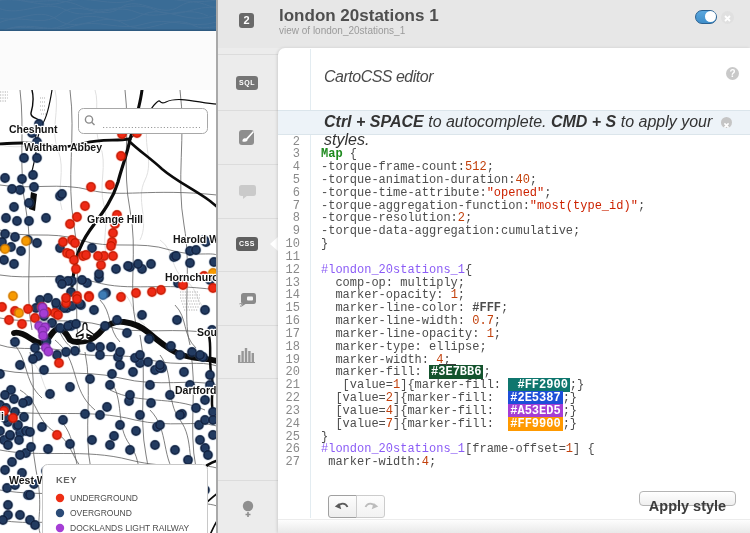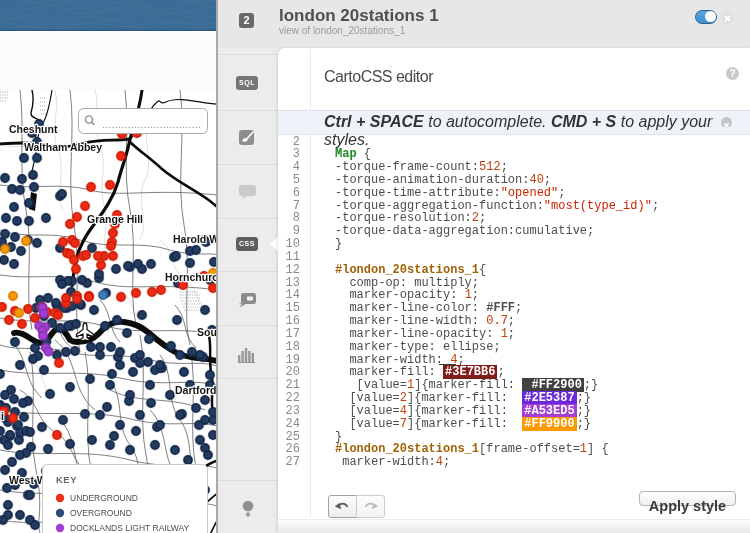--- a/index.html
+++ b/index.html
@@ -6,21 +6,21 @@
   body{width:750px;height:533px;position:relative;overflow:hidden;background:#fff;
        font-family:"Liberation Sans",sans-serif;}
   .abs{position:absolute;}
   
   .cm{font-family:"Liberation Mono",monospace;font-size:12px;line-height:12.83px;
       color:#4d4d4d;white-space:pre;}
   .ln{color:#8a8a8a;text-align:right;}
   .g{color:#c2410c;}
   b.g{color:#1e8a1e;font-weight:bold;}
   .s{color:#cc2200;}
-  b.o{color:#a16207;font-weight:bold;margin-top:36px;}
+  b.o{color:#8b5cf6;font-weight:normal;margin-top:36px;}
   .sw{color:#fff;font-weight:bold;padding:0 2px;}
   .u{}
 </style>
 </head>
 <body>
 
 <div class="abs" style="left:0;top:0;width:217px;height:31px;background:#3a6c96;overflow:hidden;">
   <svg width="217" height="31" style="display:block">
     <g fill="none" stroke="#447199" stroke-width="1">
       <path d="M-5,25 C20,10 40,30 60,14 C80,-2 100,22 120,8 C140,-6 160,20 180,6 C200,-6 212,14 220,4"></path>
@@ -787,55 +787,55 @@
   <svg width="14" height="20">
     <circle cx="6" cy="6" r="5.2" fill="#8f8f8f"></circle>
     <path d="M6,12 L6,17 M3.5,14.5 L8.5,14.5" stroke="#8f8f8f" stroke-width="1.6"></path>
   </svg>
 </div>
 
 <div class="abs" style="left:278px;top:48px;width:472px;height:485px;background:#fff;border-radius:7px 0 0 0;box-shadow:-1px 0 3px rgba(0,0,0,0.12);"></div>
 
 <div class="abs" style="left:310px;top:49px;width:1px;height:469px;background:#e3ecf1;"></div>
 
-<div class="abs" style="left:324px;top:68px;font-size:16px;letter-spacing:-0.5px;color:#4a4a4a;">CartoCSS editor</div>
+<div class="abs" style="left:324px;top:68px;font-size:16px;letter-spacing:-0.5px;color:#4a4a4a;font-style:italic;">CartoCSS editor</div>
 <div class="abs" style="left:726px;top:67px;width:13px;height:13px;background:#c9c9c9;border-radius:50%;color:#fff;font-size:10px;font-weight:bold;text-align:center;line-height:13px;">?</div>
 
 <div class="abs" style="left:278px;top:110px;width:472px;height:25px;background:#edf3f8;border-top:1px solid #dbe5eb;border-bottom:1px solid #dbe5eb;box-sizing:border-box;"></div>
 <div class="abs" style="left:324px;top:113px;font-size:16px;font-style:italic;color:#333;"><b>Ctrl + SPACE</b> to autocomplete. <b>CMD + S</b> to apply your styles.</div>
 <div class="abs" style="left:721px;top:117px;width:11px;height:11px;background:#c5c5c5;border-radius:50%;">
   <svg width="11" height="11">
       <path d="M3.4,3.4 L7.6,7.6 M7.6,3.4 L3.4,7.6" stroke="#fff" stroke-width="1.5"></path>
     </svg>
 </div>
 
 <div class="abs cm" style="left:278px;top:135.5px;width:472px;height:382px;overflow:hidden;">
   <div class="abs" style="left:161px;top:228px;width:17px;height:1.5px;background:#3a3a3a;"></div>
   <div class="abs ln" style="left:0;top:0;width:22px;">2<br>3<br>4<br>5<br>6<br>7<br>8<br>9<br>10<br>11<br>12<br>13<br>14<br>15<br>16<br>17<br>18<br>19<br>20<br>21<br>22<br>23<br>24<br>25<br>26<br>27</div>
-  <div class="abs" style="left:57px;top:0;"><span> </span>
+  <div class="abs" style="left:43px;top:0;"><span> </span>
 <b class="g">Map</b> {
 -torque-frame-count:<span class="g">512</span>;
 -torque-animation-duration:<span class="g">40</span>;
 -torque-time-attribute:<span class="s">"opened"</span>;
 -torque-aggregation-function:<span class="s">"most(type_id)"</span>;
 -torque-resolution:<span class="g">2</span>;
 -torque-data-aggregation:cumulative;
 }
 <span> </span>
 <b class="o">#london_20stations_1</b>{
   comp-op: multiply;
   marker-opacity: <span class="g">1</span>;
   marker-line-color: <b>#FFF</b>;
   marker-line-width: <span class="g">0.7</span>;
   marker-line-opacity: <span class="g">1</span>;
   marker-type: ellipse;
   marker-width: <span class="g u">4</span>;
-  marker-fill: <span class="sw" style="background:#7f1d1d;">#3E7BB6</span>;
-   [value=<span class="g">1</span>]{marker-fill: <span class="sw" style="background:#404040;">&nbsp;#FF2900</span>;}
-  [value=<span class="g">2</span>]{marker-fill:  <span class="sw" style="background:#6d28d9;">#2E5387</span>;}
+  marker-fill: <span class="sw" style="background:#14532d;">#3E7BB6</span>;
+   [value=<span class="g">1</span>]{marker-fill: <span class="sw" style="background:#0f766e;">&nbsp;#FF2900</span>;}
+  [value=<span class="g">2</span>]{marker-fill:  <span class="sw" style="background:#1d4ed8;">#2E5387</span>;}
   [value=<span class="g">4</span>]{marker-fill:  <span class="sw" style="background:#A53ED5;">#A53ED5</span>;}
   [value=<span class="g">7</span>]{marker-fill:  <span class="sw" style="background:#FF9900;">#FF9900</span>;}
 }
 <b class="o">#london_20stations_1</b>[frame-offset=<span class="g">1</span>] {
  marker-width:<span class="g">4</span>;</div>
 </div>
 
 <div class="abs" style="left:278px;top:519px;width:472px;height:14px;background:linear-gradient(#fdfdfd,#e9e9e9);border-top:1px solid #ececec;box-sizing:border-box;"></div>
 <div class="abs" style="left:328px;top:495px;width:29px;height:23px;background:linear-gradient(#fdfdfd,#ededed);border:1px solid #a0a0a0;border-radius:3px 0 0 3px;box-sizing:border-box;">
   <svg width="27" height="21">

